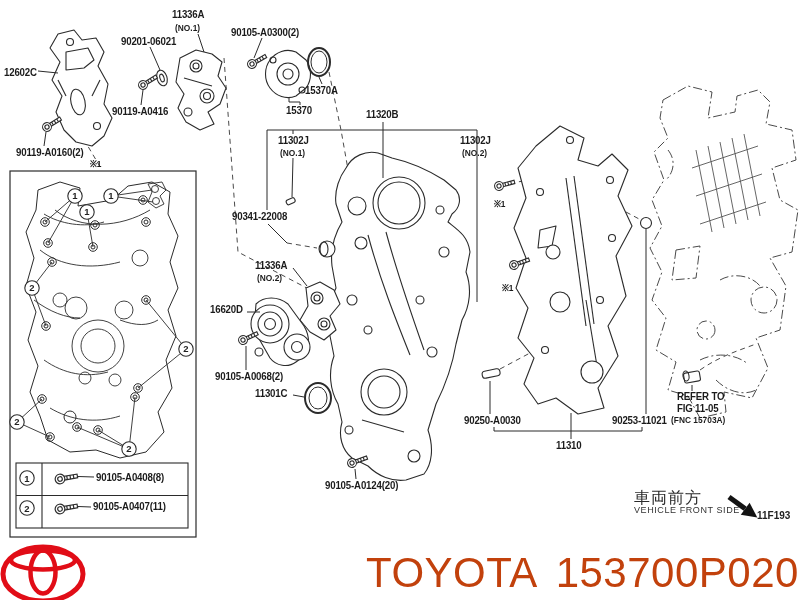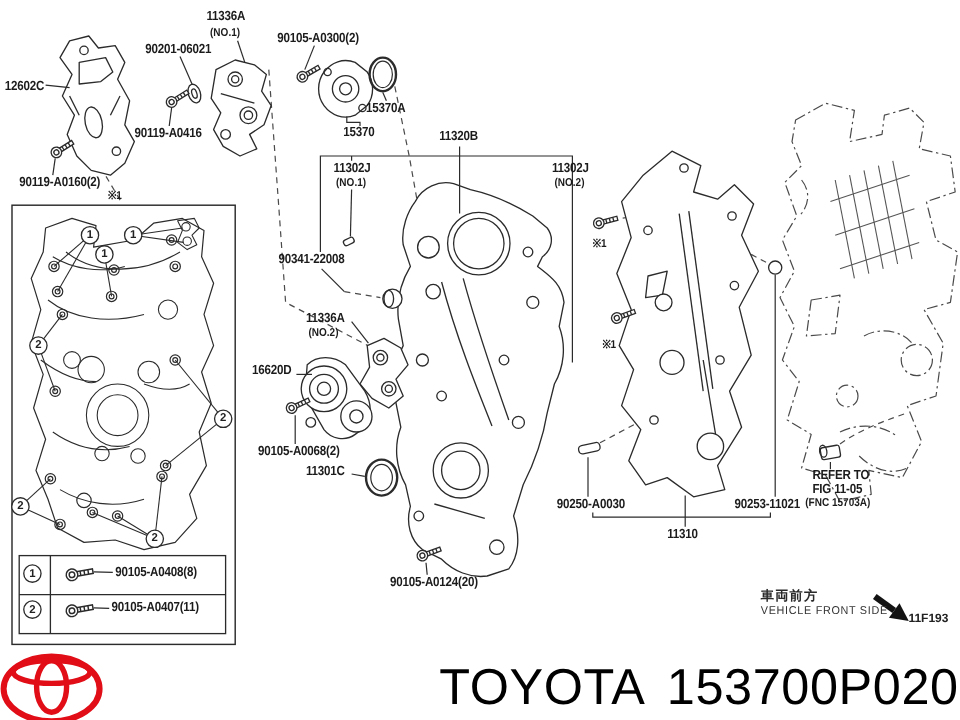--- a/index.html
+++ b/index.html
@@ -6,26 +6,26 @@
   .stage{position:relative;width:800px;height:600px;background:#ffffff;
          font-family:"Liberation Sans",sans-serif;overflow:hidden;}
   .stage svg{position:absolute;left:0;top:0;}
   .lbl{position:absolute;font-weight:bold;font-size:11px;color:#1b1b1b;
        letter-spacing:-0.2px;white-space:pre;transform:scaleX(.88);
        transform-origin:0 0;line-height:12px;}
   .sub{font-size:9.5px;letter-spacing:0;}
   .note{font-size:9.5px;}
   .digit{position:absolute;width:12px;text-align:center;font-size:9.5px;
          font-weight:bold;color:#222;line-height:13px;}
-  .jp{position:absolute;font-size:11px;font-weight:bold;color:#2a2a2a;
+  .jp{position:absolute;font-size:16px;font-weight:normal;color:#2a2a2a;
       letter-spacing:1px;line-height:11px;}
   .en{position:absolute;font-size:9.5px;color:#333;letter-spacing:.6px;
       line-height:10px;transform:scaleX(.95);transform-origin:0 0;}
   .figcode{position:absolute;font-size:10px;font-weight:bold;color:#222;}
-  .brand{position:absolute;left:366px;top:549px;font-size:42px;color:#000000;
+  .brand{position:absolute;left:366px;top:549px;font-size:42px;color:#c2410c;
          letter-spacing:.5px;word-spacing:8px;white-space:pre;}
 </style>
 </head>
 <body>
 
 <div class="stage">
 
 <svg width="800" height="600" viewBox="0 0 800 600">
   <defs>
     <g id="bolt" fill="#fff" stroke="#2b2b2b" stroke-width="1.1">

